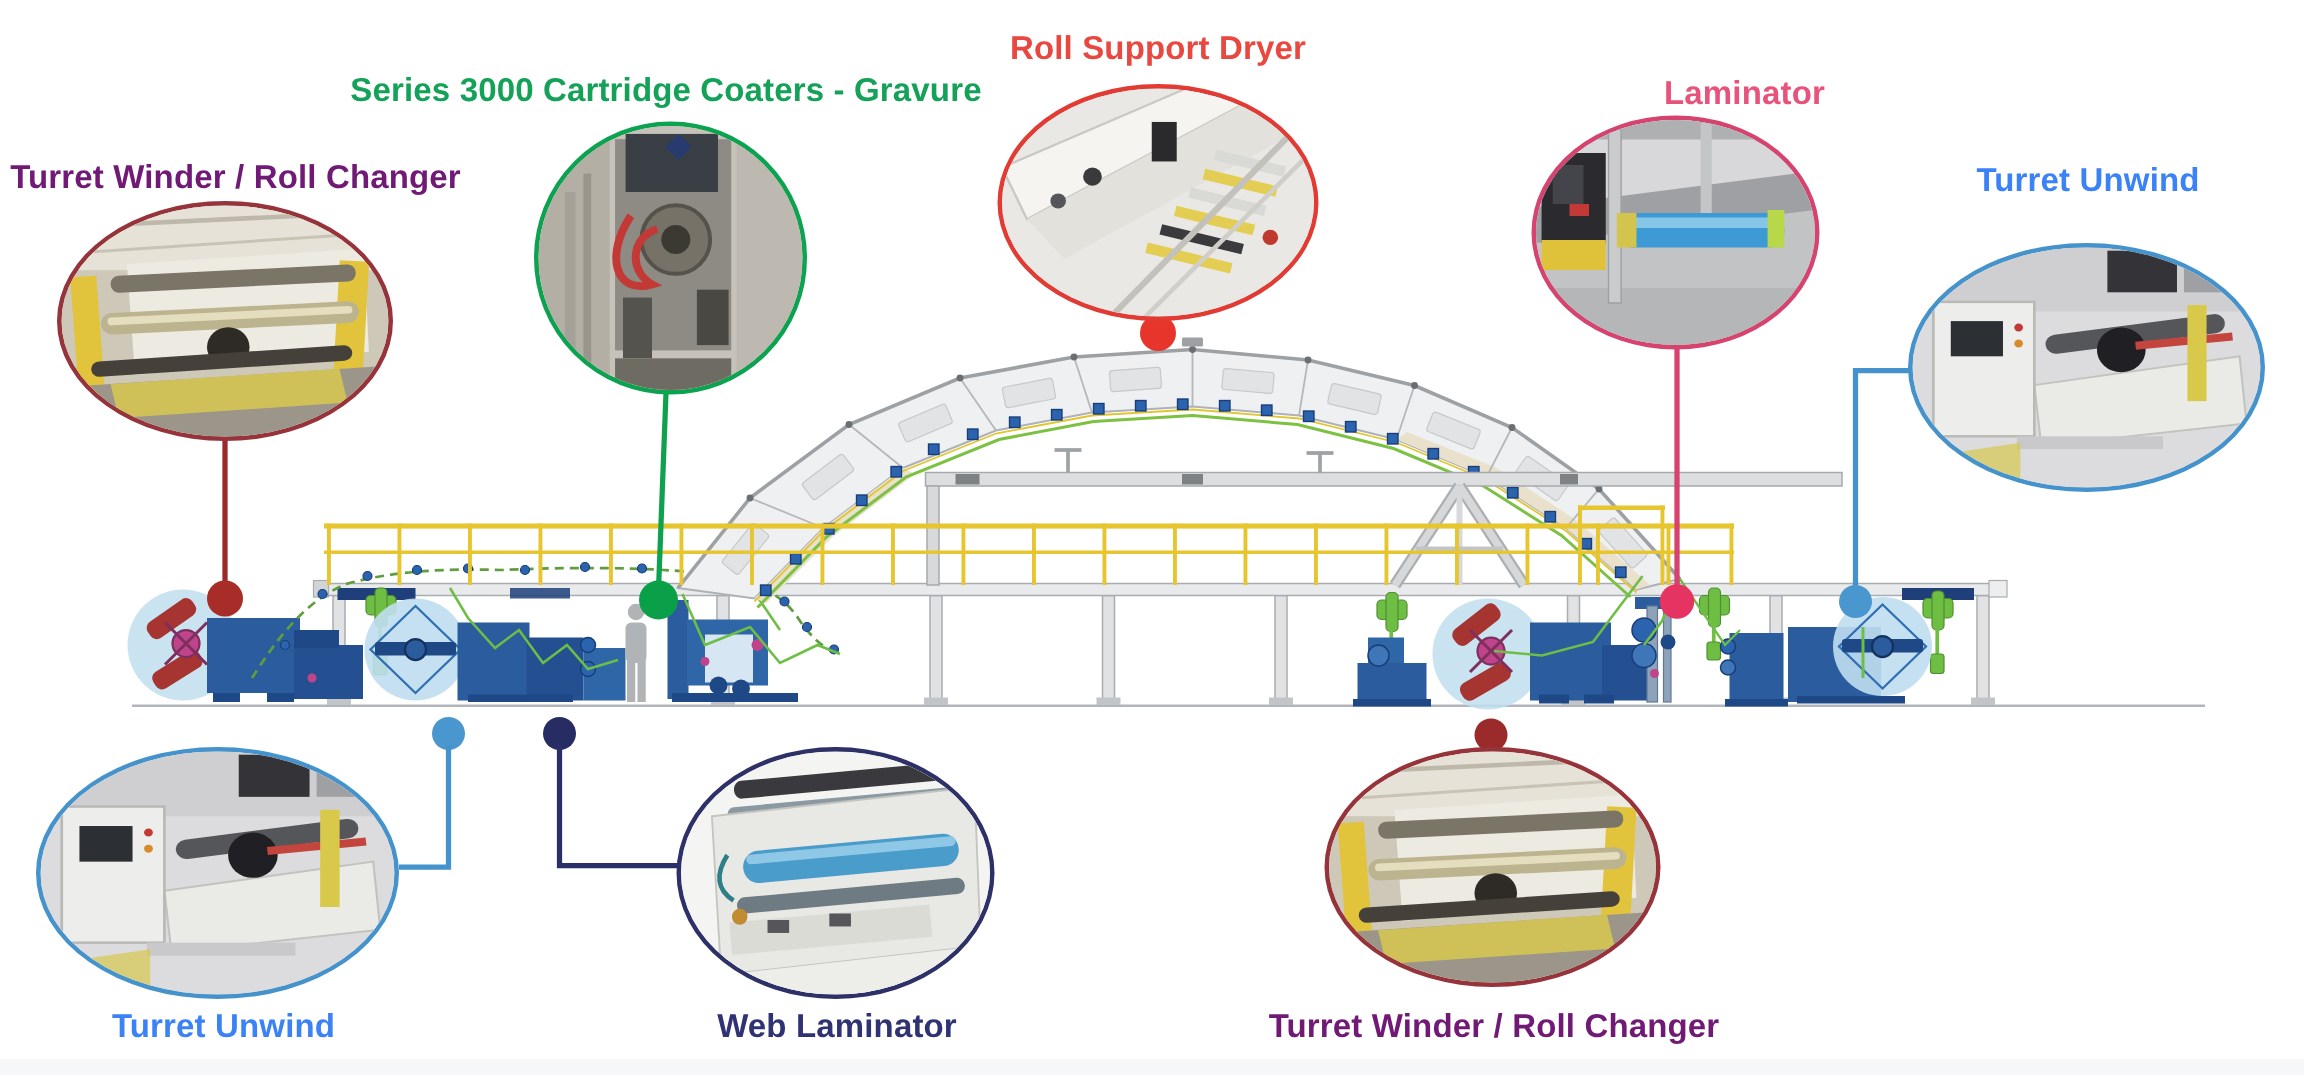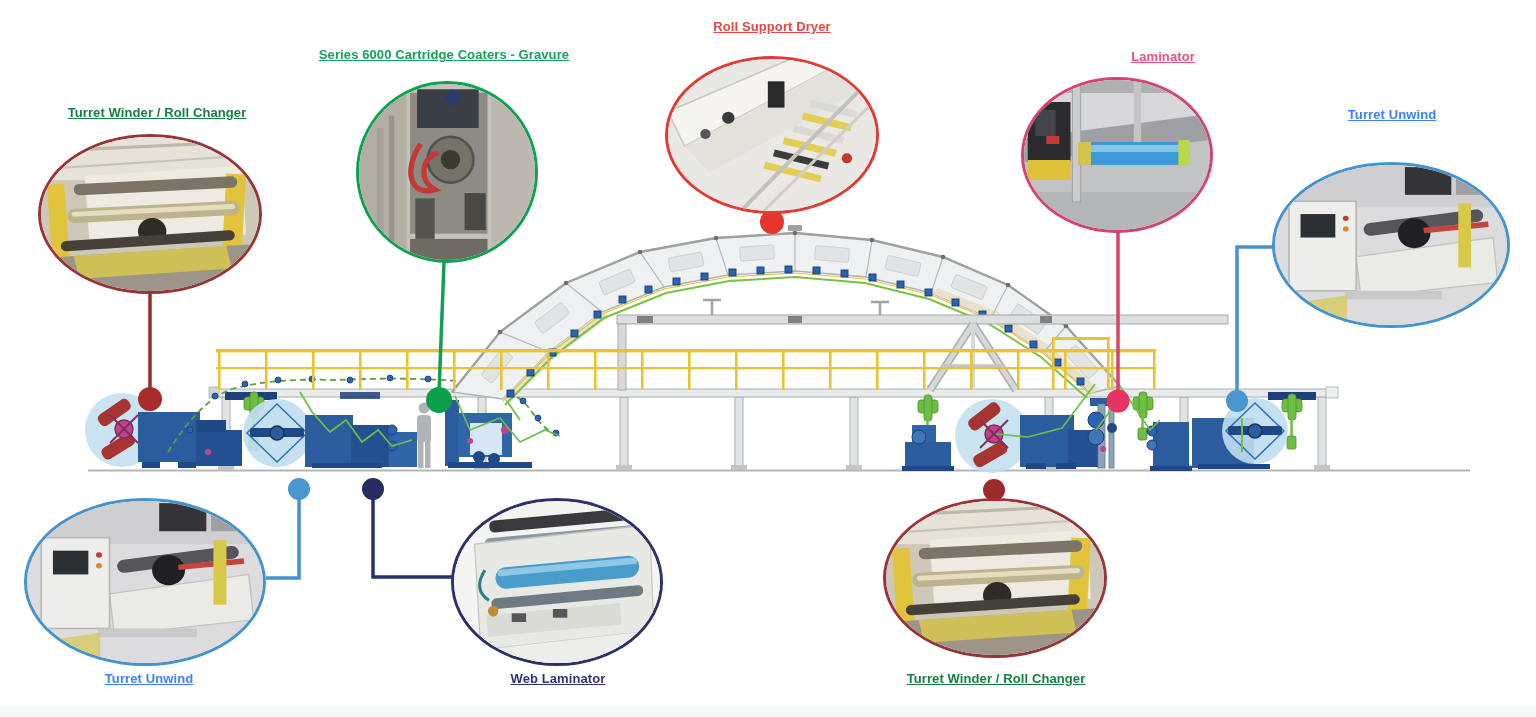--- a/index.html
+++ b/index.html
@@ -1,20 +1,20 @@
 <!DOCTYPE html>
 <html><head>
 <meta charset="utf-8">
 <style>
   html,body{margin:0;padding:0;background:#fff;}
   #stage{position:relative;width:1536px;height:717px;background:#ffffff;overflow:hidden;
          font-family:"Liberation Sans", sans-serif;}
-  .label{position:absolute;font-size:13px;font-weight:700;white-space:nowrap;
-         transform:translateX(-50%);letter-spacing:.1px;text-decoration:underline;}
-  .c-darkred{color:#15803d}
+  .label{position:absolute;font-size:22px;font-weight:700;white-space:nowrap;
+         transform:translateX(-50%);letter-spacing:.1px;}
+  .c-darkred{color:#701a75}
   .c-green{color:#14A158}
   .c-red{color:#E84840}
   .c-pink{color:#E8537B}
   .c-blue{color:#3b82f6}
   .c-navy{color:#303373}
   .photo{position:absolute;border-radius:50%;overflow:hidden;box-sizing:border-box;background:#ddd;}
   .photo svg{display:block;width:100%;height:100%;}
   .b-darkred{border:3px solid #97333A}
   .b-green{border:3px solid #0CA350}
   .b-red{border:3px solid #E23B34}
@@ -355,21 +355,21 @@
 
       <circle cx="373" cy="489" r="11" fill="#272C63"></circle>
       <polyline points="373,497 373,577 452,577" fill="none" stroke="#2A2F68" stroke-width="3.5"></polyline>
 
       <circle cx="994" cy="490" r="11" fill="#9B2B2B"></circle>
       <line x1="994" y1="498" x2="994" y2="506" stroke="#9B2B2B" stroke-width="3.5"></line>
     </g>
   </svg>
 
   <div class="label c-darkred" style="left:157px;top:105px">Turret Winder / Roll Changer</div>
-  <div class="label c-green" style="left:444px;top:47px">Series 6000 Cartridge Coaters - Gravure</div>
+  <div class="label c-green" style="left:444px;top:47px">Series 3000 Cartridge Coaters - Gravure</div>
   <div class="label c-red" style="left:772px;top:19px">Roll Support Dryer</div>
   <div class="label c-pink" style="left:1163px;top:49px">Laminator</div>
   <div class="label c-blue" style="left:1392px;top:107px">Turret Unwind</div>
   <div class="label c-blue" style="left:149px;top:671px">Turret Unwind</div>
   <div class="label c-navy" style="left:558px;top:671px">Web Laminator</div>
   <div class="label c-darkred" style="left:996px;top:671px">Turret Winder / Roll Changer</div>
 
   <div class="photo b-darkred" style="left:38px;top:134px;width:224px;height:160px">
     <svg viewBox="0 0 200 150" preserveAspectRatio="none">
       <rect width="200" height="150" fill="#CEC8B9"></rect>

